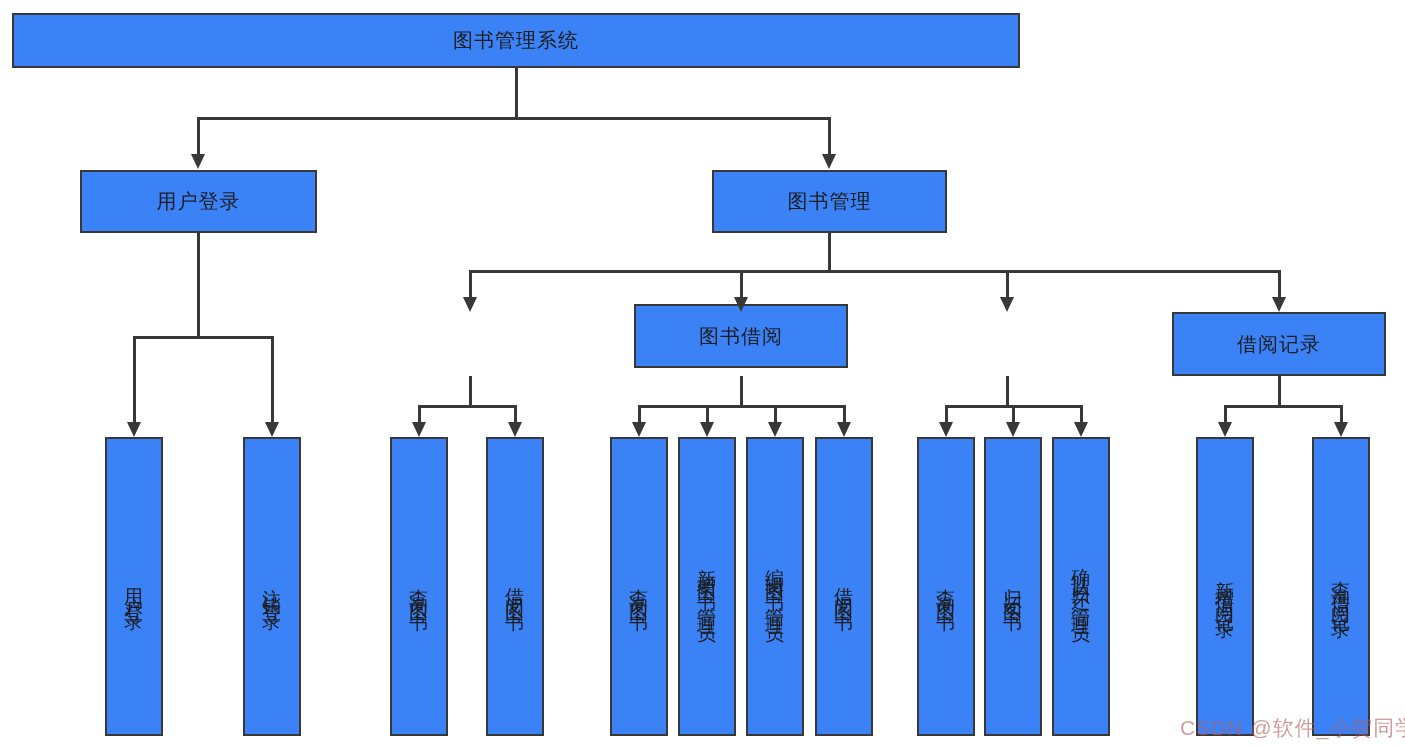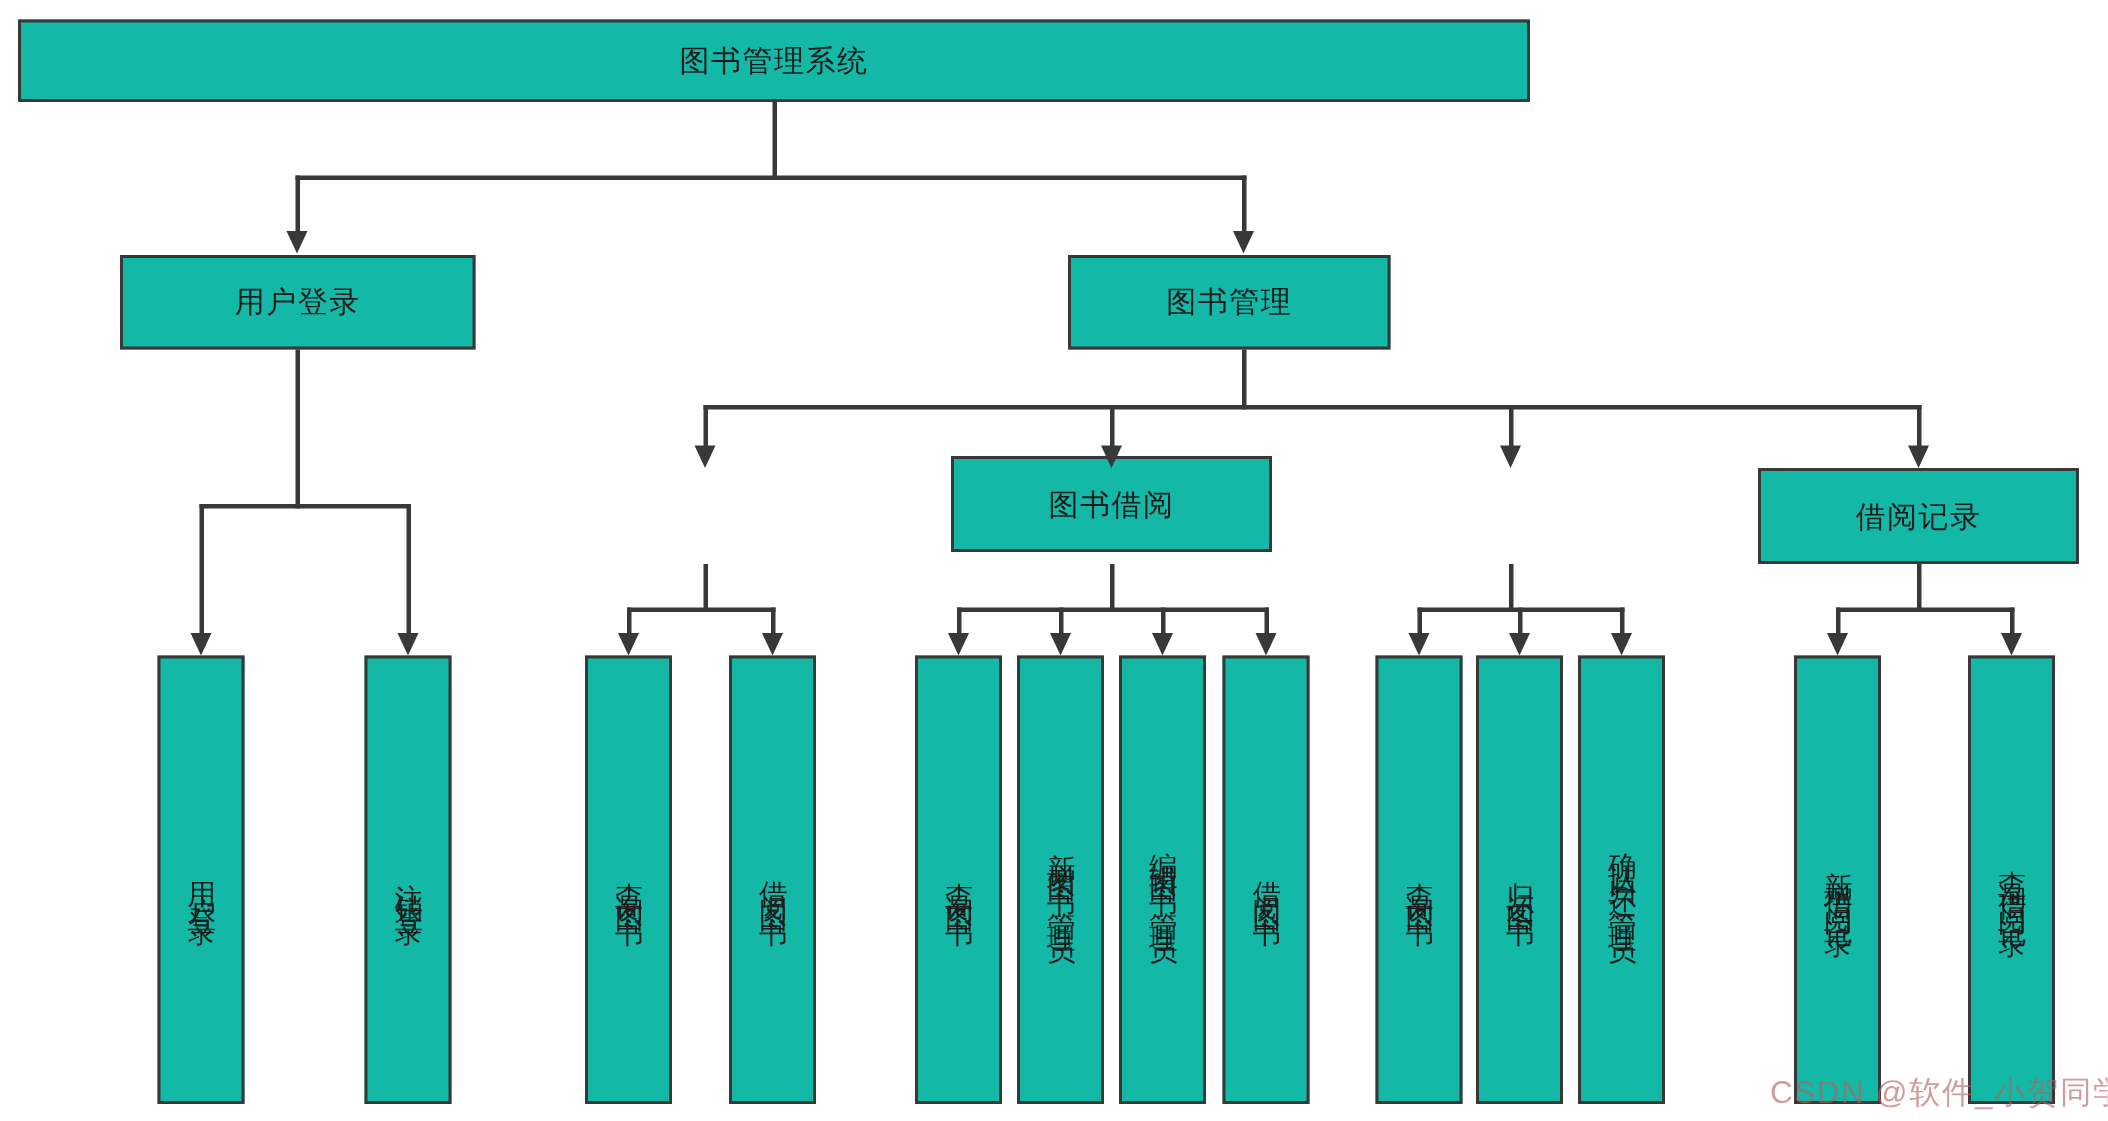--- a/index.html
+++ b/index.html
@@ -1,19 +1,19 @@
 <!DOCTYPE html>
 <html><head>
 <meta charset="utf-8">
 <style>
   html,body{margin:0;padding:0;background:#ffffff;}
   body{width:1405px;height:747px;position:relative;overflow:hidden;
        font-family:"Liberation Sans",sans-serif;color:#1c1c1c;}
   .canvas{position:absolute;left:0;top:0;width:1405px;height:747px;}
-  .node{position:absolute;box-sizing:border-box;border:2.5px solid #383838;background:#14b8a6;
+  .node{position:absolute;box-sizing:border-box;border:2.5px solid #383838;background:#3b82f6;
         display:flex;align-items:center;justify-content:center;text-align:center;}
   .h-node{font-size:20px;letter-spacing:1px;}
   .v-node{writing-mode:vertical-rl;text-orientation:mixed;font-size:19px;letter-spacing:8px;
           line-height:1;padding-top:4px;}
   .vline,.hline{position:absolute;background:#383838;}
   .vline{width:3px;}
   .hline{height:3px;}
   .arrow{position:absolute;width:0;height:0;
          border-left:7px solid transparent;border-right:7px solid transparent;
          border-top:15px solid #383838;}
@@ -22,21 +22,21 @@
 </style>
 </head>
 <body>
 
 <div class="canvas">
 
   <div class="node h-node" style="left:12px;top:13px;width:1008px;height:55px">图书管理系统</div>
 
   <div class="node h-node" style="left:80px;top:170px;width:237px;height:63px">用户登录</div>
 
-  <div class="node h-node" style="left:712px;top:170px;width:215px;height:63px">图书管理</div>
+  <div class="node h-node" style="left:712px;top:170px;width:235px;height:63px">图书管理</div>
 
 
   <div class="node h-node" style="left:634px;top:304px;width:214px;height:64px">图书借阅</div>
 
 
   <div class="node h-node" style="left:1172px;top:312px;width:214px;height:64px">借阅记录</div>
 
   <div class="node v-node" style="left:105px;top:437px;width:58px;height:299px">用户登录</div>
   <div class="node v-node" style="left:243px;top:437px;width:58px;height:299px">注销登录</div>
 

